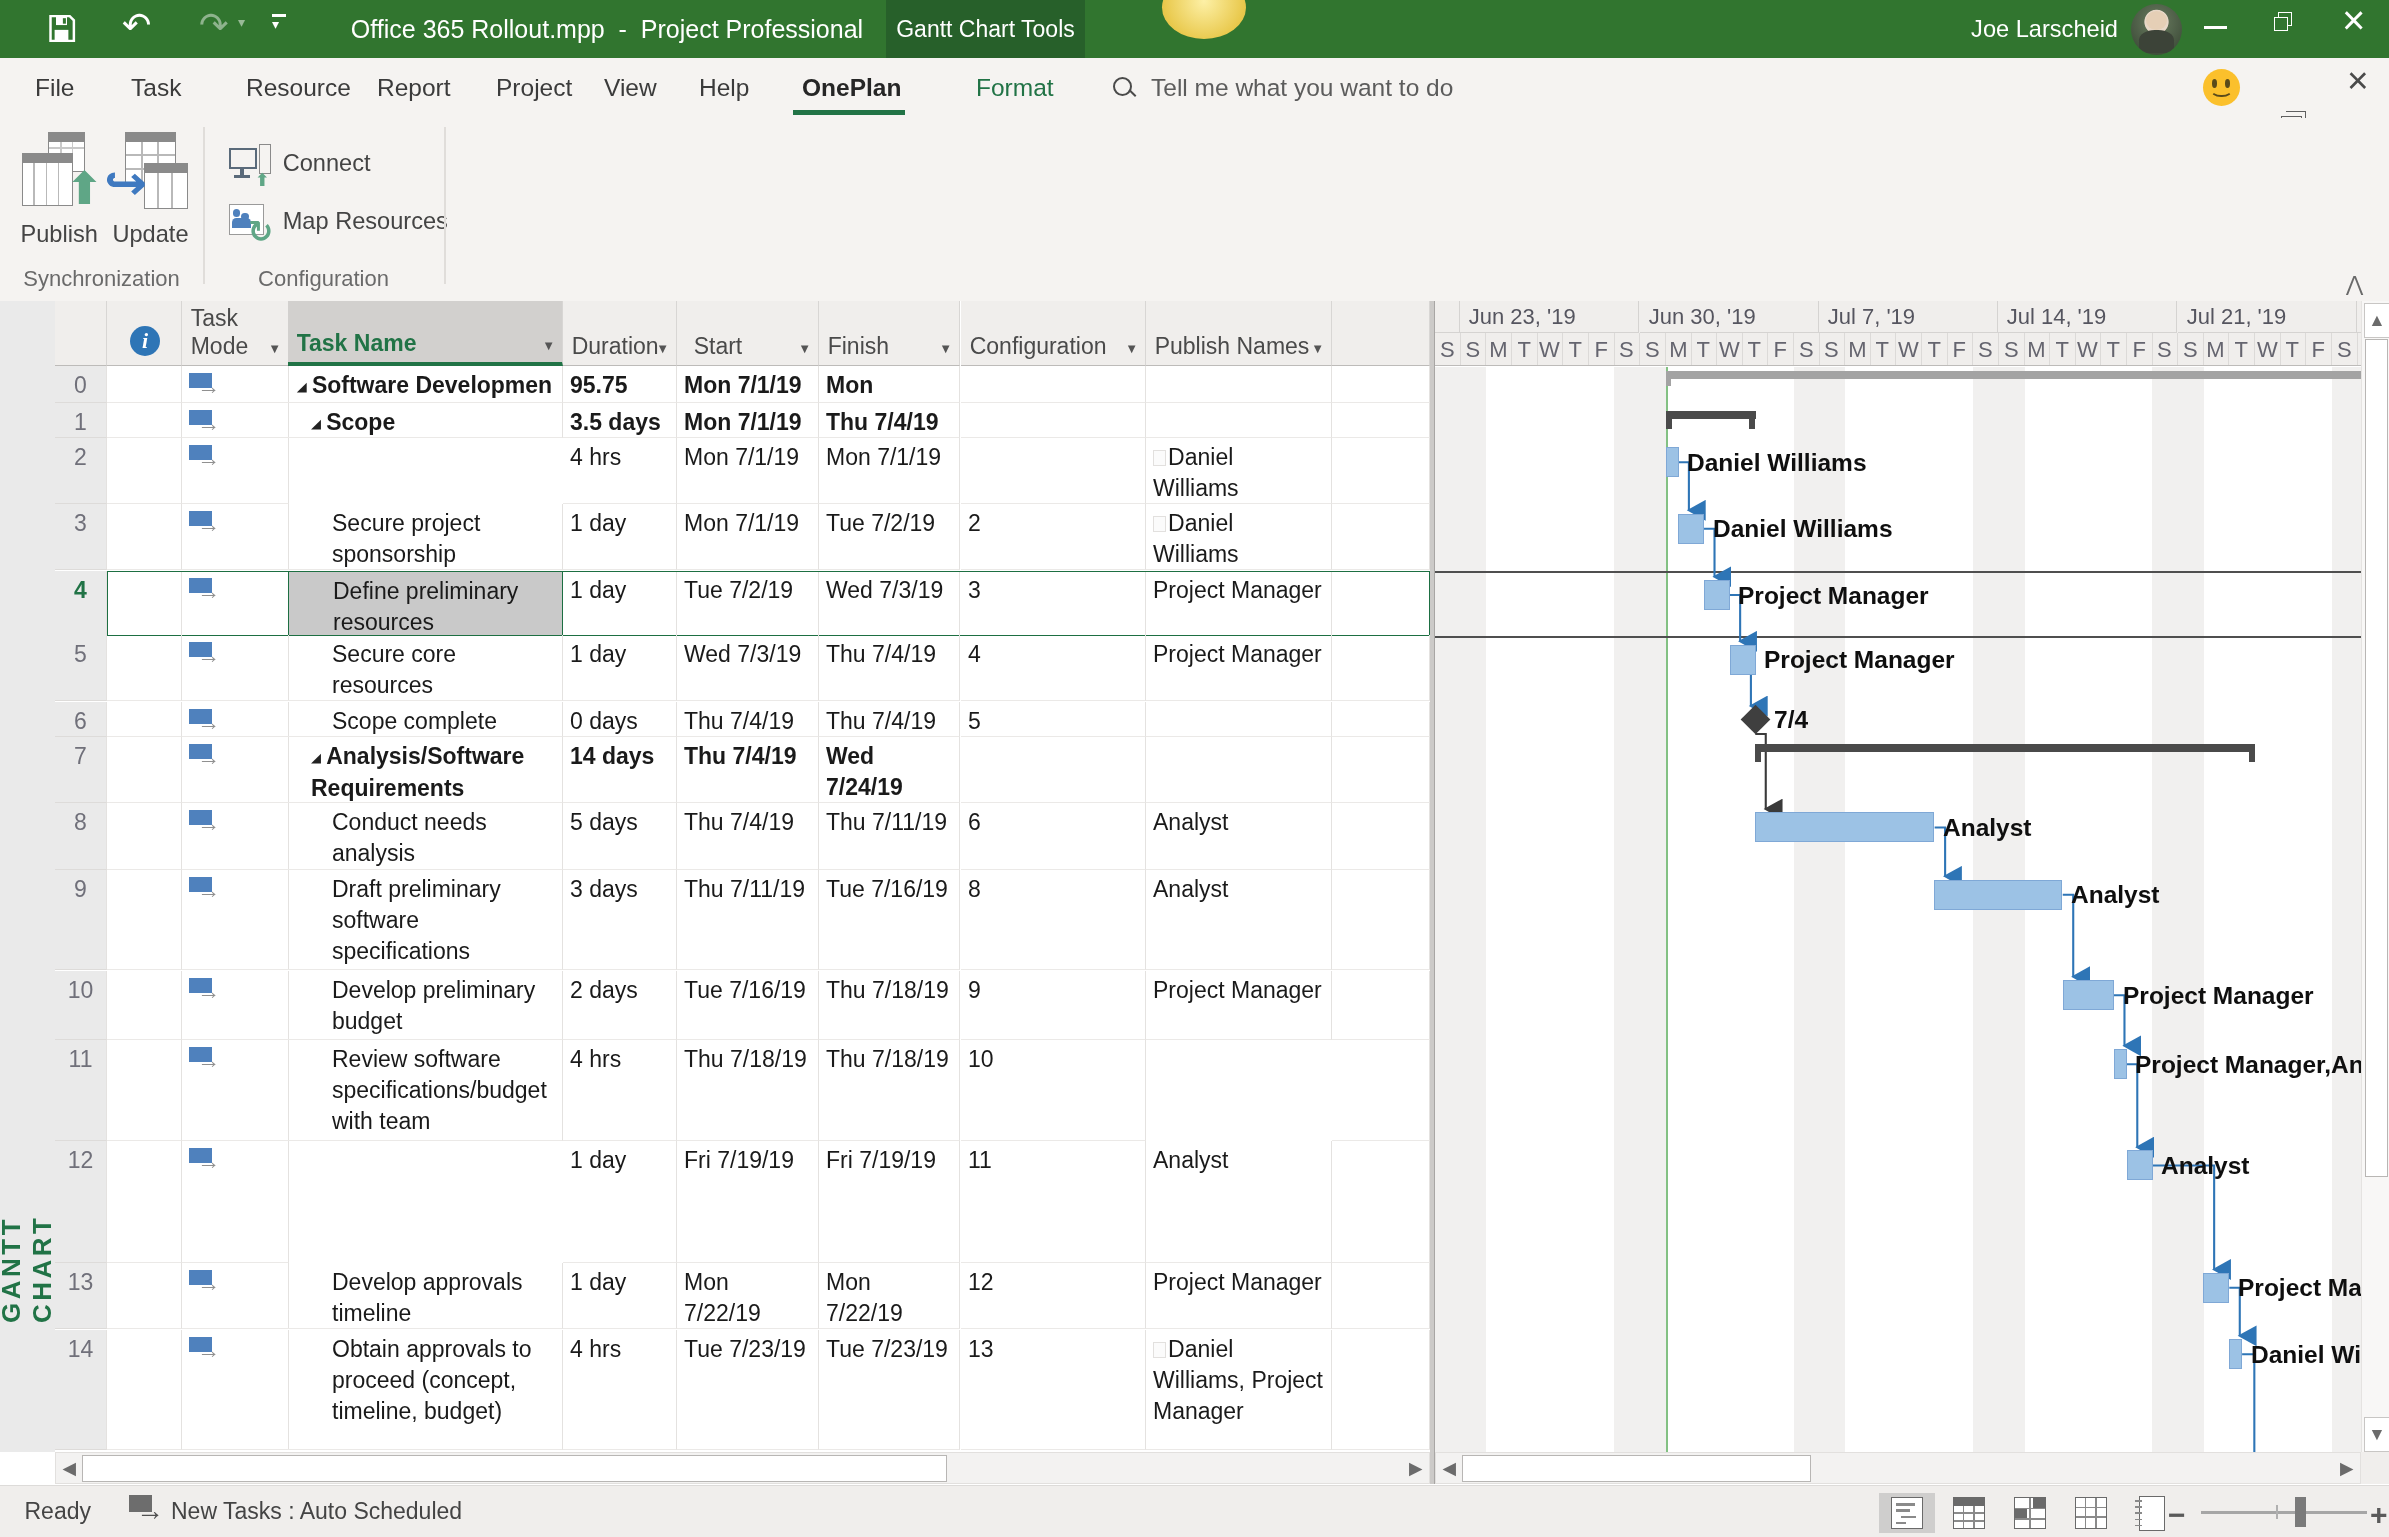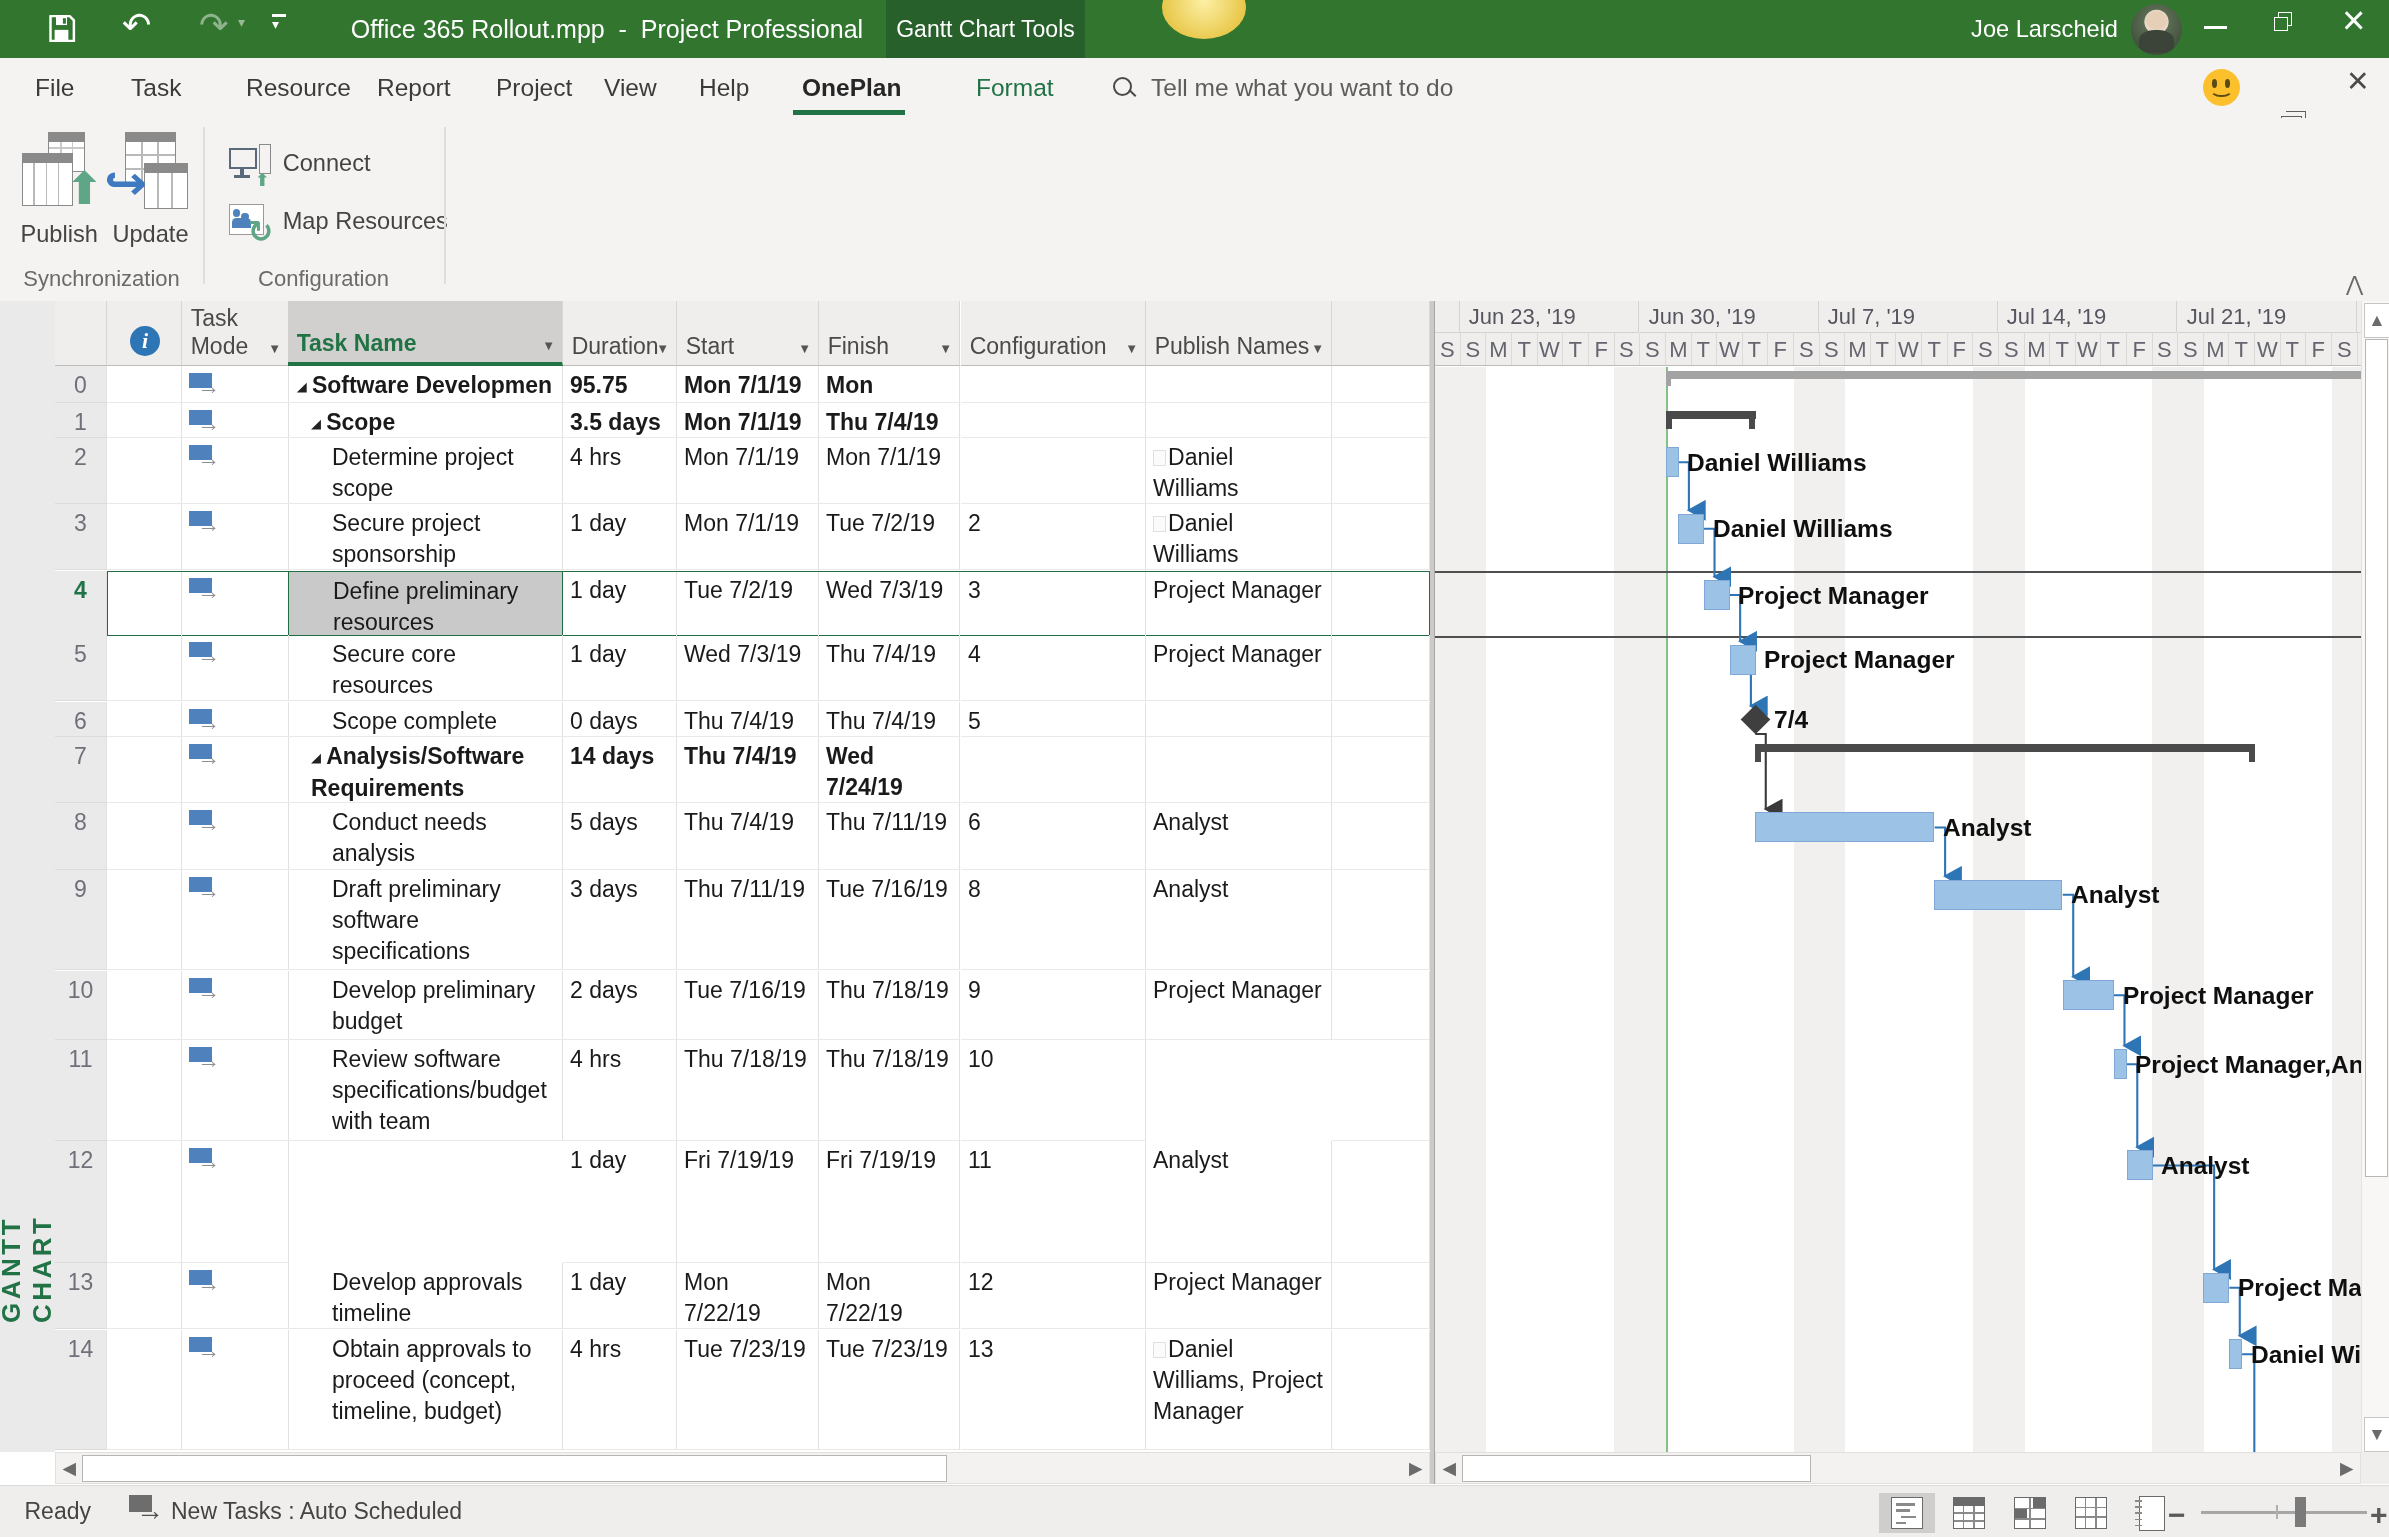--- a/index.html
+++ b/index.html
@@ -227,21 +227,21 @@
       </div>
       <div class="abs hcell hsel" style="left: 233px; width: 275px;">
         <div class="hlabel" style="position: absolute;">Task Name</div>
         <div class="harrow">▼</div>
       </div>
       <div class="abs hcell" style="left: 508px; width: 114px;">
         <div class="hlabel" style="position: absolute;">Duration</div>
         <div class="harrow">▼</div>
       </div>
       <div class="abs hcell" style="left: 622px; width: 142px;">
-        <div class="hlabel" style="position: absolute;">Start</div>
+        <div class="hlabel" style="position: absolute; margin-left: 8px;">Start</div>
         <div class="harrow">▼</div>
       </div>
       <div class="abs hcell" style="left: 764px; width: 141px;">
         <div class="hlabel" style="position: absolute;">Finish</div>
         <div class="harrow">▼</div>
       </div>
       <div class="abs hcell" style="left: 906px; width: 185px;">
         <div class="hlabel" style="position: absolute;">Configuration</div>
         <div class="harrow">▼</div>
       </div>
@@ -281,21 +281,20 @@
       <div class="abs cell" style="left: 1091px; top: 102px; width: 186px; height: 35px;"><span></span></div>
       <div class="abs cell" style="left: 1277px; top: 102px; width: 98px; height: 35px;"></div>
       <div class="abs cell rnum" style="left: 0px; top: 137px; width: 52px; height: 66px;">2</div>
       <div class="abs cell" style="left: 52px; top: 137px; width: 75px; height: 66px;"></div>
       <div class="abs cell" style="left: 127px; top: 137px; width: 107px; height: 66px;">
         <div class="modeicon">
           <div class="sq"></div>
           <div class="ar">→</div>
         </div>
       </div>
-      <div class="abs cell" style="left: 233px; top: 137px; width: 275px; height: 66px; padding-left: 44px;"><span>Determine project scope</span></div>
       <div class="abs cell" style="left: 508px; top: 137px; width: 114px; height: 66px;">4 hrs</div>
       <div class="abs cell" style="left: 622px; top: 137px; width: 142px; height: 66px;">Mon 7/1/19</div>
       <div class="abs cell" style="left: 764px; top: 137px; width: 141px; height: 66px;">Mon 7/1/19</div>
       <div class="abs cell" style="left: 906px; top: 137px; width: 185px; height: 66px;"></div>
       <div class="abs cell" style="left: 1091px; top: 137px; width: 186px; height: 66px;"><div class="resbox" style="display: inline-block;"></div><span>Daniel Williams</span></div>
       <div class="abs cell" style="left: 1277px; top: 137px; width: 98px; height: 66px;"></div>
       <div class="abs cell rnum" style="left: 0px; top: 203px; width: 52px; height: 66px;">3</div>
       <div class="abs cell" style="left: 52px; top: 203px; width: 75px; height: 66px;"></div>
       <div class="abs cell" style="left: 127px; top: 203px; width: 107px; height: 66px;">
         <div class="modeicon">

